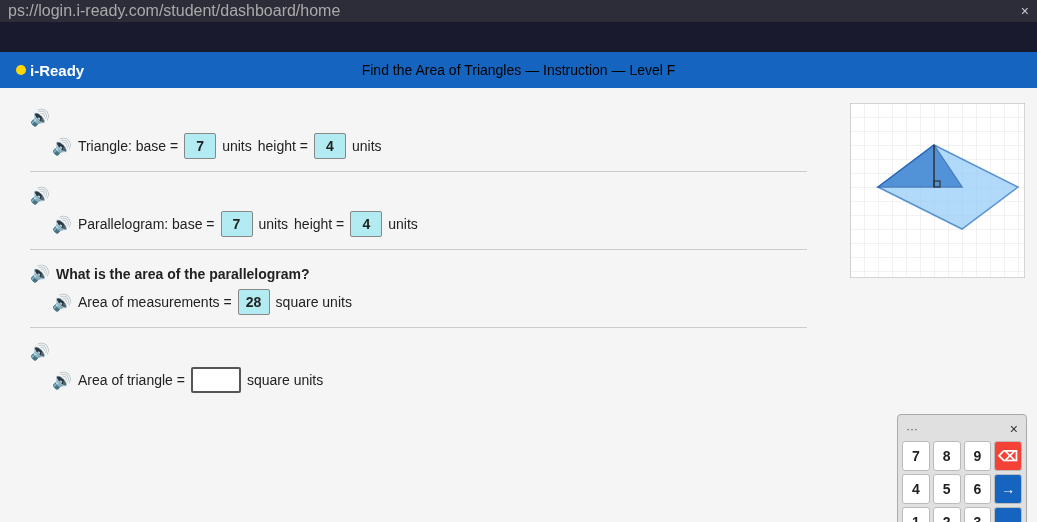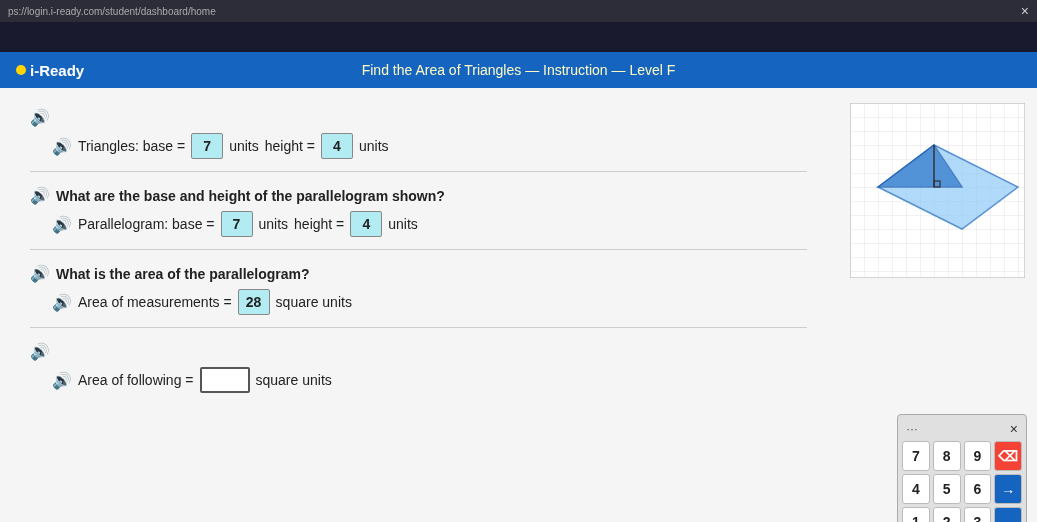--- a/index.html
+++ b/index.html
@@ -14,21 +14,21 @@
     .browser-bar {
       background: #2d2d3a;
       height: 22px;
       display: flex;
       align-items: center;
       padding: 0 8px;
       position: relative;
     }
     .browser-url {
       color: #aaa;
-      font-size: 10px;
+      font-size: 16px;
     }
     .browser-close {
       position: absolute;
       right: 8px;
       color: #ccc;
       font-size: 14px;
       cursor: pointer;
     }
     .header {
       background: #1565c0;
@@ -48,21 +48,21 @@
       gap: 4px;
     }
     .header-logo .dot {
       width: 10px;
       height: 10px;
       background: #ffd600;
       border-radius: 50%;
       display: inline-block;
     }
     .header-title {
-      color: #fef9c3;
+      color: #000000;
       font-size: 14px;
       position: absolute;
       left: 50%;
       transform: translateX(-50%);
     }
     .main-content {
       background: #f5f5f5;
       display: flex;
       height: calc(522px - 58px);
       position: relative;
@@ -217,33 +217,32 @@
 <div class="main-content">
 
   <div class="left-panel">
 
     <div class="question-block">
       <div class="question-title">
         <span class="speaker-icon">🔊</span>
       </div>
       <div class="question-row">
         <span class="speaker-icon">🔊</span>
-        <span>Triangles: base =</span>
+        <span>Triangle: base =</span>
         <div class="answer-box">7</div>
         <span>units</span>
         <span>height =</span>
         <div class="answer-box">4</div>
         <span>units</span>
       </div>
     </div>
 
     <div class="question-block">
       <div class="question-title">
         <span class="speaker-icon">🔊</span>
-        <span>What are the base and height of the parallelogram shown?</span>
       </div>
       <div class="question-row">
         <span class="speaker-icon">🔊</span>
         <span>Parallelogram: base =</span>
         <div class="answer-box">7</div>
         <span>units</span>
         <span>height =</span>
         <div class="answer-box">4</div>
         <span>units</span>
       </div>
@@ -261,21 +260,21 @@
         <span>square units</span>
       </div>
     </div>
 
     <div class="question-block">
       <div class="question-title">
         <span class="speaker-icon">🔊</span>
       </div>
       <div class="question-row">
         <span class="speaker-icon">🔊</span>
-        <span>Area of following =</span>
+        <span>Area of triangle =</span>
         <div class="answer-box-empty"></div>
         <span>square units</span>
       </div>
     </div>
 
   </div>
 
   <div class="right-panel">
     <div class="diagram-container">
       <svg class="grid-svg" viewBox="0 0 175 175" xmlns="http://www.w3.org/2000/svg">

